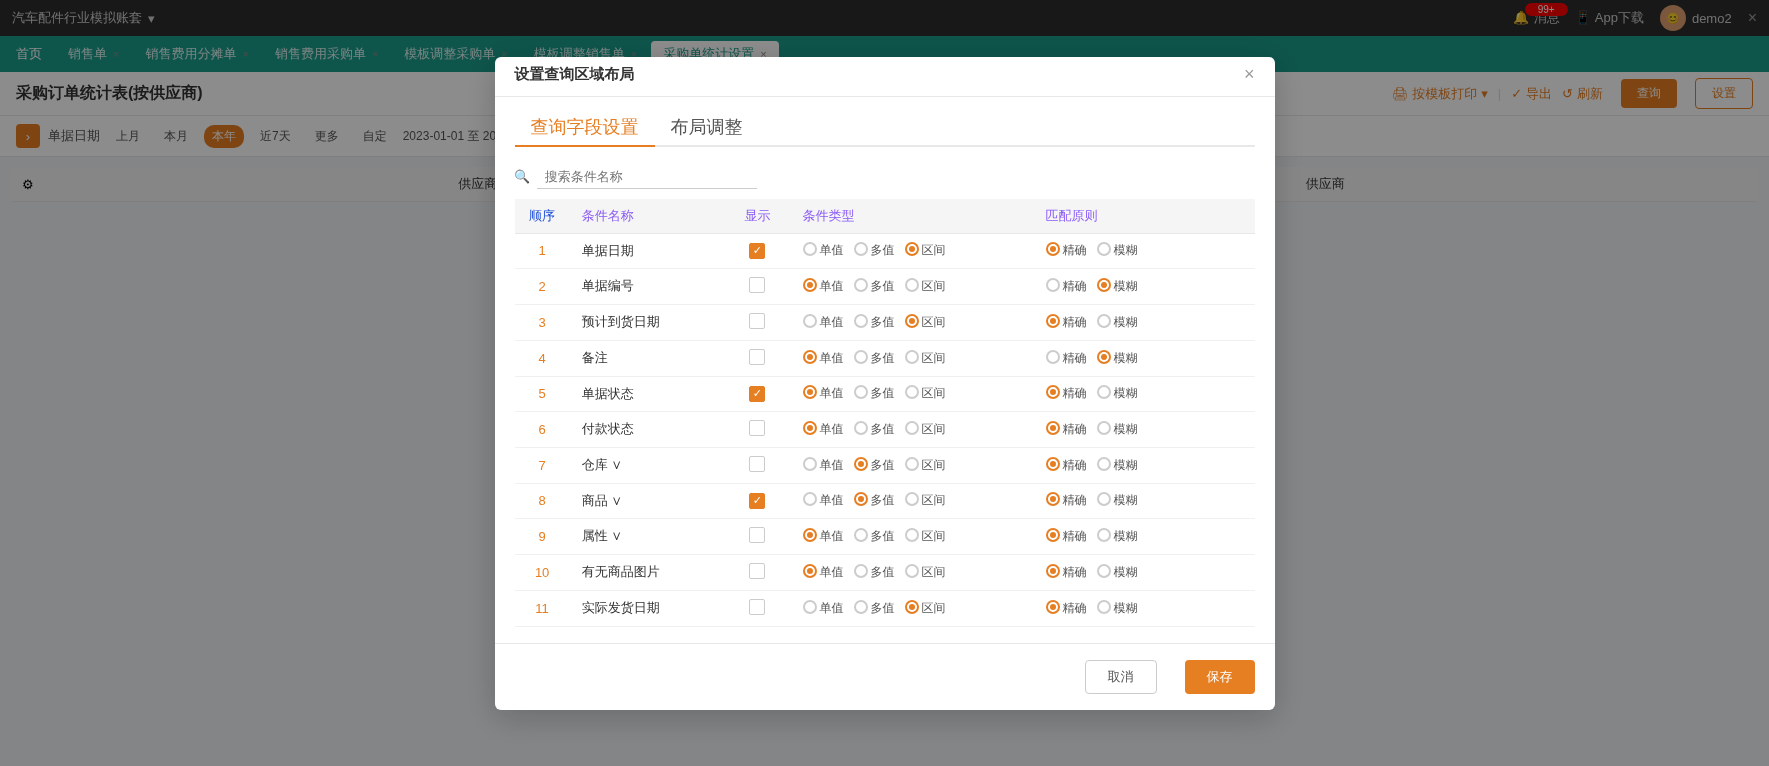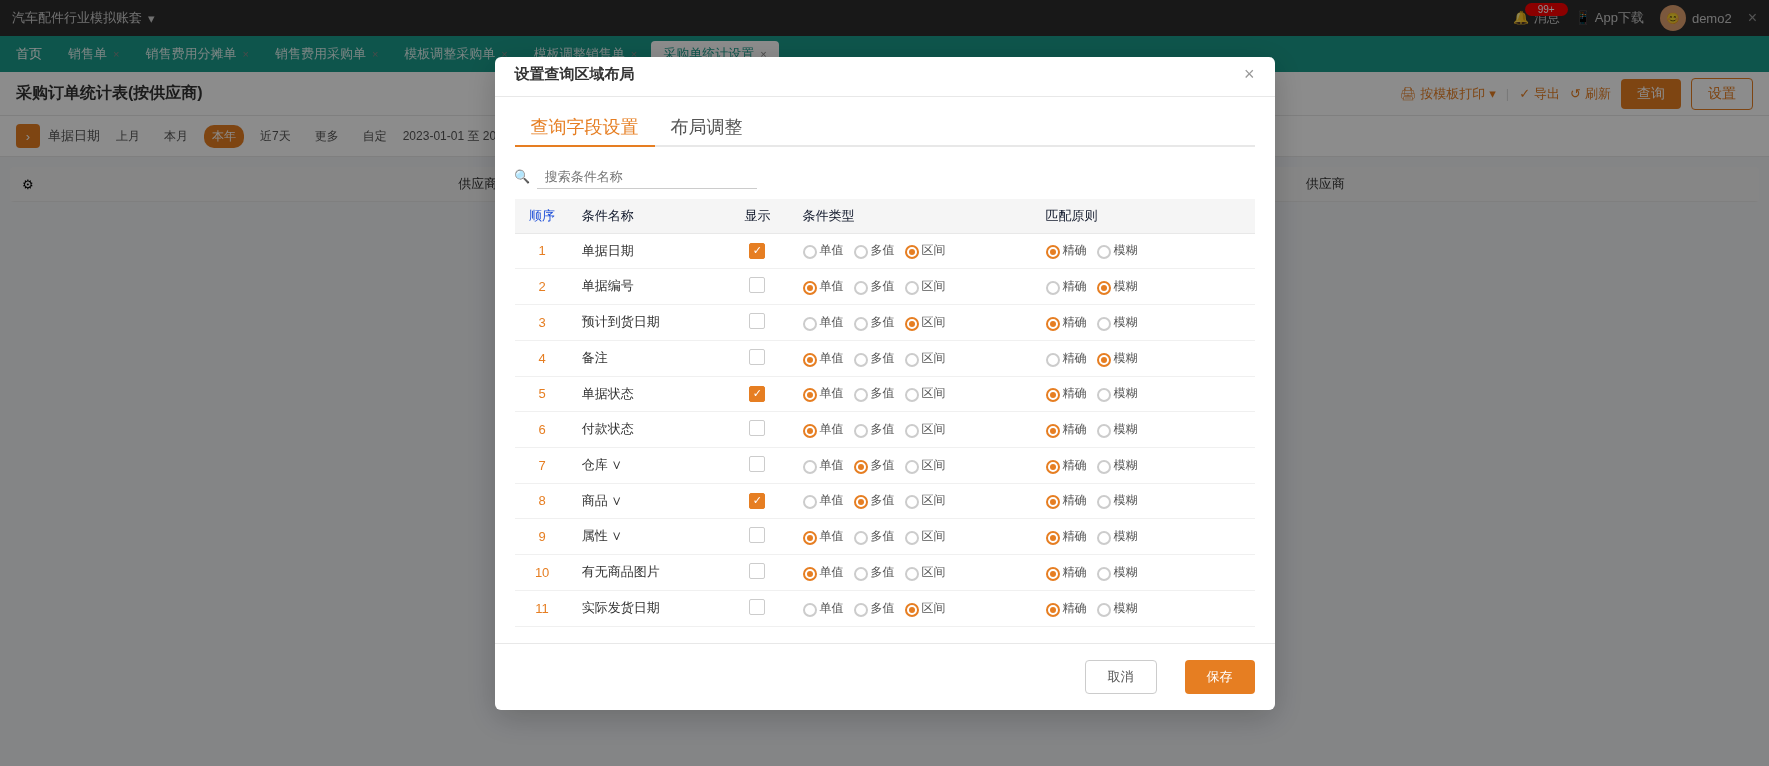--- a/index.html
+++ b/index.html
@@ -50,21 +50,21 @@
       align-items: center;
       justify-content: space-between;
       padding: 0 16px;
       border-bottom: 1px solid #e8e8e8;
     }
     .page-title { font-size: 16px; font-weight: 600; color: #333; }
     .page-actions { display: flex; align-items: center; gap: 10px; }
     .btn-print { display: flex; align-items: center; gap: 4px; color: #e67e22; cursor: pointer; font-size: 13px; }
     .btn-export { display: flex; align-items: center; gap: 4px; color: #e67e22; cursor: pointer; font-size: 13px; }
     .btn-refresh { display: flex; align-items: center; gap: 4px; color: #e67e22; cursor: pointer; font-size: 13px; }
-    .btn-orange { background: #e67e22; color: #fff; border: none; border-radius: 4px; padding: 6px 16px; cursor: pointer; font-size: 14px; }
+    .btn-orange { background: #e67e22; color: #fff; border: none; border-radius: 4px; padding: 6px 16px; cursor: pointer; font-size: 12px; margin-left: 8px; }
 
     
     .filter-bar {
       background: #fff;
       padding: 8px 16px;
       display: flex;
       align-items: center;
       gap: 8px;
       border-bottom: 1px solid #e8e8e8;
       flex-wrap: wrap;
@@ -137,21 +137,21 @@
       border: none; border-bottom: 1px solid #ccc; outline: none; padding: 4px 8px; font-size: 13px; width: 220px; color: #999;
     }
 
     
     .modal-table { flex: 1; overflow-y: auto; }
     table { width: 100%; border-collapse: collapse; font-size: 13px; }
     th {
       background: #f5f5f5;
       padding: 8px 12px;
       text-align: left;
-      color: #0f172a;
+      color: #8b5cf6;
       font-weight: 500;
       border-bottom: 1px solid #e8e8e8;
       white-space: nowrap;
     }
     td {
       padding: 8px 12px;
       border-bottom: 1px solid #f0f0f0;
       color: #333;
       vertical-align: middle;
     }
@@ -160,21 +160,21 @@
     .col-show { width: 60px; text-align: center; }
     .col-type { width: 220px; }
     .col-match { width: 200px; }
 
     
     .cb { width: 16px; height: 16px; border: 1px solid #ccc; border-radius: 2px; display: inline-flex; align-items: center; justify-content: center; cursor: pointer; }
     .cb.checked { background: #e67e22; border-color: #e67e22; color: #fff; font-size: 11px; }
 
     
     .radio-group { display: flex; align-items: center; gap: 10px; flex-wrap: wrap; }
-    .radio-item { display: flex; align-items: flex-end; gap: 3px; cursor: pointer; white-space: nowrap; }
+    .radio-item { display: flex; align-items: flex-start; gap: 3px; cursor: pointer; white-space: nowrap; }
     .radio-dot {
       width: 14px; height: 14px; border-radius: 50%; border: 2px solid #ccc;
       display: inline-flex; align-items: center; justify-content: center;
       position: relative;
     }
     .radio-dot.selected { border-color: #e67e22; }
     .radio-dot.selected::after {
       content: '';
       width: 6px; height: 6px; border-radius: 50%; background: #e67e22;
     }

